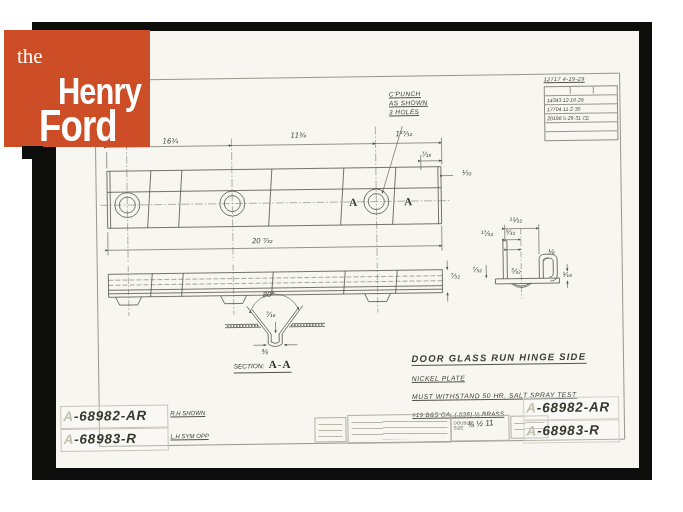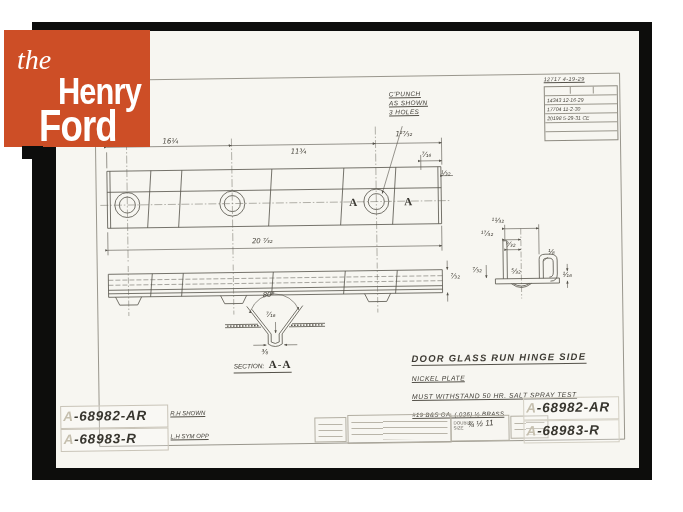--- a/index.html
+++ b/index.html
@@ -6,21 +6,21 @@
   #stage{position:relative;width:683px;height:512px;background:#ffffff;overflow:hidden;
          font-family:"Liberation Sans",sans-serif;}
   
   .frame{position:absolute;left:32px;top:22px;width:620px;height:458px;background:#0d0d0c;}
   .sheet{position:absolute;left:56px;top:31px;width:583px;height:437px;background:#f7f6f1;}
   .tilt{position:absolute;inset:0;transform:rotate(-0.8deg);transform-origin:290px 220px;}
   .tilt svg{position:absolute;left:0;top:0;}
   
   .logo{position:absolute;left:4px;top:30px;width:146px;height:117px;background:#cd4e26;}
   .logo span{position:absolute;color:#ffffff;line-height:1;white-space:nowrap;}
-  .logo .the{left:13px;top:16px;font-family:"Liberation Serif",serif;font-size:28px;font-style:italic;}
+  .logo .the{left:13px;top:16px;font-family:"Liberation Serif",serif;font-size:21px;}
   .logo .henry{left:54px;top:42px;font-size:35px;font-weight:bold;transform:scale(.88,1.08);transform-origin:left top;letter-spacing:-1px;}
   .logo .ford{left:35px;top:73px;font-size:43px;font-weight:bold;transform:scale(.85,1.05);transform-origin:left top;letter-spacing:-1px;}
   .blk{position:absolute;left:22px;top:146px;width:21px;height:13px;background:#0d0d0c;}
   
   .s{position:absolute;white-space:nowrap;color:#45423c;}
   .hw{font-style:italic;letter-spacing:.4px;}
   .dim{font-family:"DejaVu Sans",sans-serif;font-style:italic;font-size:7px;color:#4a473f;}
   .un{border-bottom:1px solid #55524a;padding-bottom:0px;}
   .note{font-size:6.5px;}
   .amark{font-family:"Liberation Serif",serif;font-weight:bold;font-size:11px;color:#3c3a34;}
@@ -197,42 +197,42 @@
           <div class="r"></div>
           <div class="r"></div>
         </div>
       </div>
 
       <div class="s hw note un" style="left:335px;top:60px">C'PUNCH</div>
       <div class="s hw note un" style="left:335px;top:69px">AS SHOWN</div>
       <div class="s hw note un" style="left:335px;top:78px">3 HOLES</div>
 
       <div class="s dim" style="left:108px;top:104px">16¼</div>
-      <div class="s dim" style="left:236px;top:116px">11¾</div>
+      <div class="s dim" style="left:236px;top:100px">11¾</div>
       <div class="s dim" style="left:341px;top:100px">1²⁷⁄₃₂</div>
       <div class="s dim" style="left:367px;top:121px">⁷⁄₁₆</div>
-      <div class="s dim" style="left:386px;top:140px">¹⁄₃₂</div>
+      <div class="s dim" style="left:407px;top:140px">¹⁄₃₂</div>
       <div class="s dim" style="left:196px;top:205px">20 ⁷⁄₃₂</div>
 
       <div class="s amark" style="left:294px;top:165px">A</div>
       <div class="s amark" style="left:349px;top:165px">A</div>
 
       <div class="s dim" style="left:394px;top:243px">⁷⁄₃₂</div>
 
       <div class="s dim" style="left:206px;top:259px">80°</div>
       <div class="s dim" style="left:209px;top:279px">⁷⁄₁₆</div>
       <div class="s dim" style="left:204px;top:316px">³⁄₈</div>
       <div class="s sec-label un" style="left:176px;top:322px">
         <span class="pfx">SECTION:</span>
         <span class="nm">A-A</span>
       </div>
 
-      <div class="s dim" style="left:436px;top:188px">¹¹⁄₃₂</div>
+      <div class="s dim" style="left:454px;top:188px">¹¹⁄₃₂</div>
       <div class="s dim" style="left:425px;top:201px">¹⁷⁄₃₂</div>
-      <div class="s dim" style="left:450px;top:212px">⁹⁄₃₂</div>
+      <div class="s dim" style="left:450px;top:200px">⁹⁄₃₂</div>
       <div class="s dim" style="left:416px;top:237px">⁷⁄₃₂</div>
       <div class="s dim" style="left:492px;top:220px">⅛</div>
       <div class="s dim" style="left:455px;top:239px">⁵⁄₃₂</div>
       <div class="s dim" style="left:506px;top:243px">¹⁄₁₆</div>
 
       <div class="tb">
         <div class="t1 hw">DOOR GLASS RUN HINGE SIDE</div><br>
         <div class="t2 hw">NICKEL PLATE</div><br>
         <div class="t3 hw">MUST WITHSTAND 50 HR. SALT SPRAY TEST</div><br>
         <div class="t4 hw">#19 B&amp;S GA. (.036) ½ BRASS</div>

